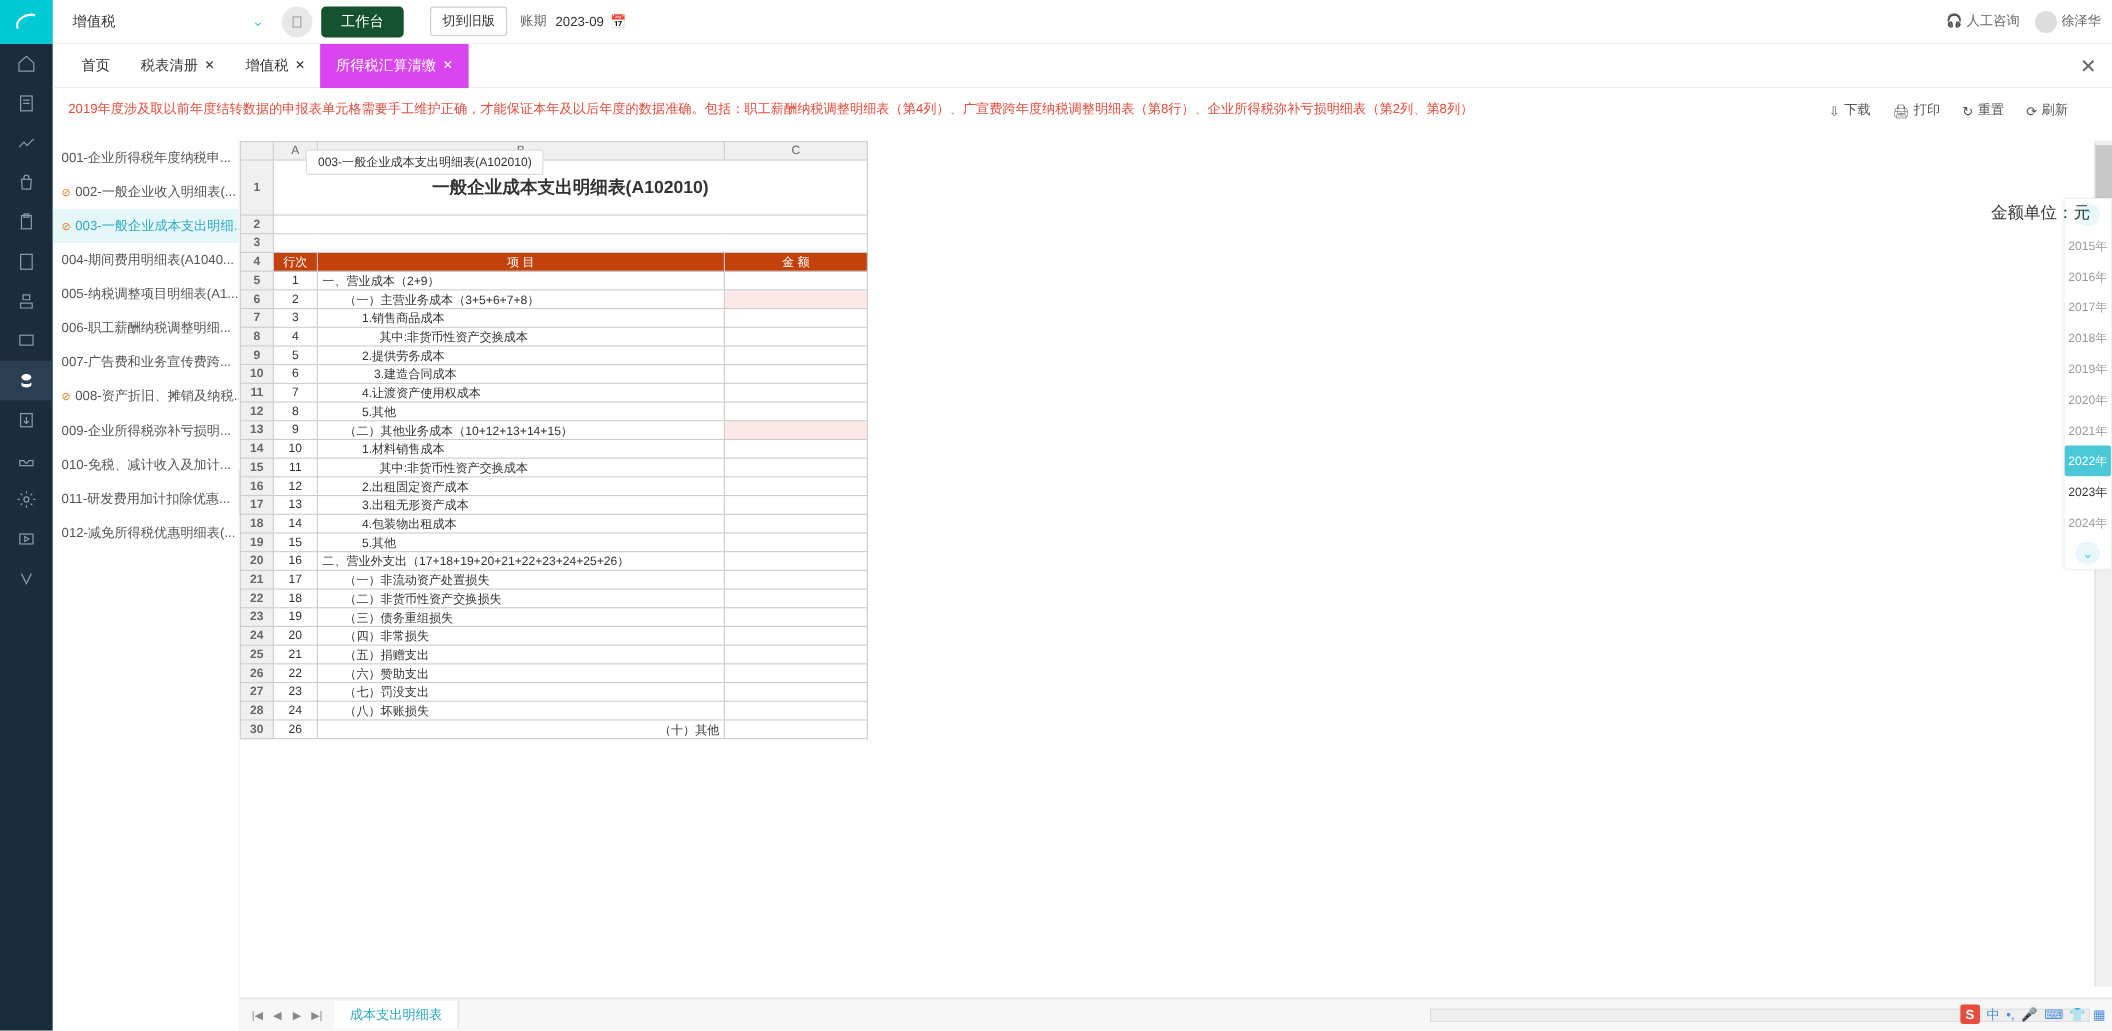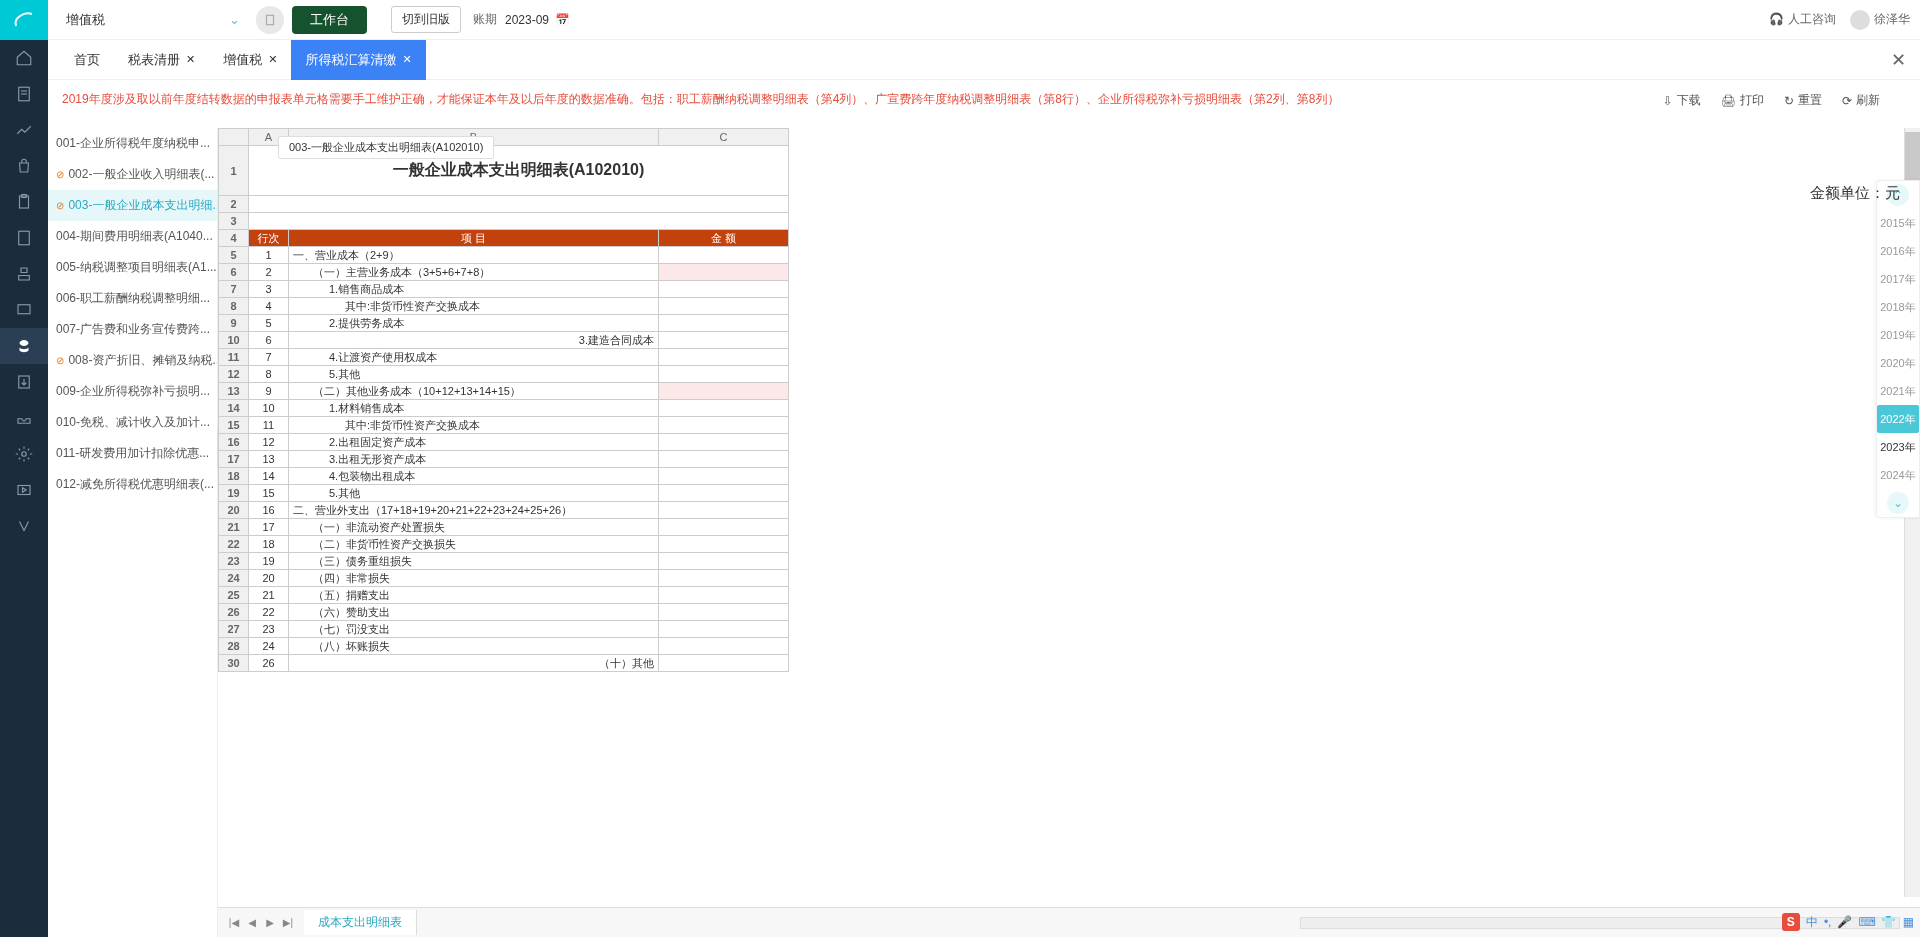--- a/index.html
+++ b/index.html
@@ -19,21 +19,21 @@
 .pill-btn{padding:5px 18px;background:#14532d;color:#fff;border-radius:4px;font-size:13px;cursor:pointer;margin-right:24px}
 .switch-btn{padding:4px 10px;border:1px solid #ccc;border-radius:3px;font-size:12px;cursor:pointer;margin-right:12px}
 .period-label{font-size:12px;color:#666;margin-right:8px}
 .period-val{font-size:12px;color:#333;margin-right:6px}
 .cal-icon{color:#4bc8d8}
 .topbar-right{margin-left:auto;display:flex;align-items:center;gap:14px;color:#666;font-size:12px}
 .user{display:flex;align-items:center;gap:4px}
 .avatar{width:20px;height:20px;border-radius:50%;background:#ddd}
 .tabs{height:40px;display:flex;align-items:center;padding:0 12px;border-bottom:1px solid #eee;position:relative}
 .tab{padding:0 14px;height:40px;display:flex;align-items:center;gap:6px;font-size:13px;cursor:pointer;color:#333}
-.tab.active{background:#3b82f6;color:#fff}
+.tab.active{background:#d946ef;color:#fff}
 .tab .close{font-size:11px;color:inherit}
 .close-all{position:absolute;right:14px;font-size:18px;color:#666;cursor:pointer}
 .content{flex:1;display:flex;position:relative}
 .warning-bar{position:absolute;top:10px;left:14px;right:280px;font-size:12px;color:#e74c3c;line-height:1.6;z-index:2}
 .actions{position:absolute;top:12px;right:40px;display:flex;gap:20px;font-size:12px;color:#555;z-index:2}
 .actions span{cursor:pointer;display:flex;align-items:center;gap:4px}
 .form-list{width:170px;margin-top:48px;border-right:1px solid #eee;overflow:hidden}
 .form-item{padding:7px 8px;font-size:12px;color:#555;cursor:pointer;white-space:nowrap;overflow:hidden;text-overflow:ellipsis;display:flex;align-items:center;gap:4px}
 .form-item.selected{background:#e6f7fa;color:#2aa8c0}
 .warn-dot{color:#e67e22;font-size:10px}
@@ -311,21 +311,21 @@
                 </tr>
                 <tr>
                   <th class="rowhdr">9</th>
                   <td>5</td>
                   <td class="" style="text-align:left;padding-left:40px">2.提供劳务成本</td>
                   <td class=""></td>
                 </tr>
                 <tr>
                   <th class="rowhdr">10</th>
                   <td>6</td>
-                  <td class="" style="text-align:right;padding-left:36px">3.建造合同成本</td>
+                  <td class="" style="text-align:left;padding-left:51px">3.建造合同成本</td>
                   <td class=""></td>
                 </tr>
                 <tr>
                   <th class="rowhdr">11</th>
                   <td>7</td>
                   <td class="" style="text-align:left;padding-left:40px">4.让渡资产使用权成本</td>
                   <td class=""></td>
                 </tr>
                 <tr>
                   <th class="rowhdr">12</th>

